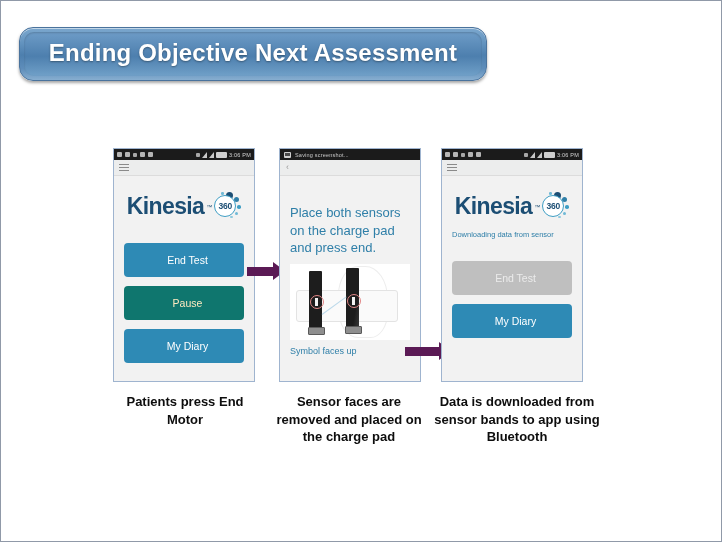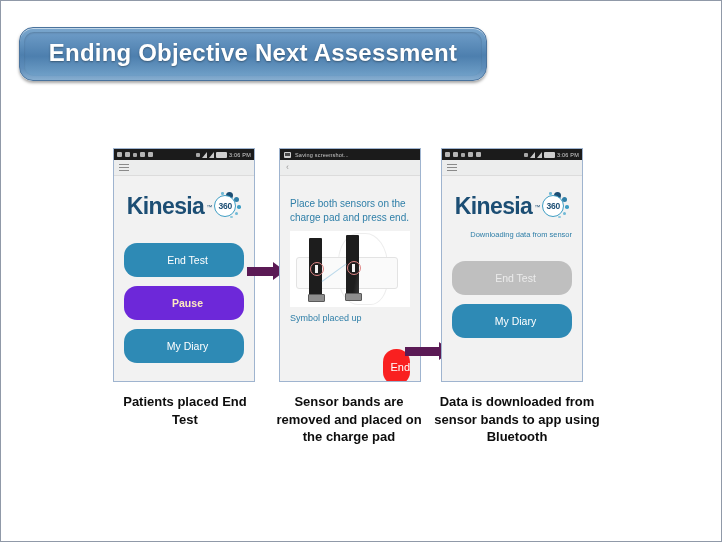--- a/index.html
+++ b/index.html
@@ -122,38 +122,38 @@
   .logo-360{font-size:8.5px;font-weight:700;color:#1c4e74;letter-spacing:-.2px;}
   .b-dot{position:absolute;border-radius:50%;background:#1c4e74;}
   .b1{width:7px;height:7px;left:14px;top:0px;}
   .b2{width:5px;height:5px;left:22px;top:5px;background:#2f7fa8;}
   .b3{width:3.5px;height:3.5px;left:25px;top:13px;background:#3f9ec4;}
   .b4{width:3px;height:3px;left:23px;top:20px;background:#6fb9d6;}
   .b5{width:2.2px;height:2.2px;left:18px;top:24px;background:#8fcade;}
   .b6{width:2.5px;height:2.5px;left:9px;top:0px;background:#6fb9d6;}
 
   .sub-text{
-    text-align:right;color:#2f7fa8;font-size:7.5px;margin-top:9px;
+    text-align:left;color:#2f7fa8;font-size:7.5px;margin-top:9px;
   }
 
   
   .btns{margin-top:22px;display:flex;flex-direction:column;gap:9px;}
   .btn{
-    height:34px;border-radius:13px;
+    height:34px;border-radius:4px;
     display:flex;align-items:center;justify-content:center;
     color:#ffffff;font-size:10.5px;padding-left:7px;
   }
   .btn.blue{background:#2e8ab5;}
-  .btn.amber{background:#6d28d9;color:#fde9c0;font-weight:bold;}
+  .btn.amber{background:#0f766e;color:#fde9c0;}
   .btn.grey{background:#bfbfbf;color:#ebebeb;}
   .btn.red{background:#f92020;color:#ffffff;height:36px;font-size:11px;}
 
   
   .instr{
-    color:#2f7fa8;font-size:10px;line-height:1.35;margin-top:21px;
+    color:#2f7fa8;font-size:13px;line-height:1.35;margin-top:28px;
   }
   .illus{
     margin-top:7px;height:76px;background:#ffffff;position:relative;overflow:hidden;
   }
   .pad{
     position:absolute;left:6px;top:26px;width:100px;height:30px;
     border:1px solid #e3e3e3;border-radius:3px;background:#fafafa;
   }
   .band{position:absolute;width:13px;background:#1d1d1d;border-radius:1px;}
   .band.b-l{left:19px;top:7px;height:58px;}
@@ -285,21 +285,21 @@
         <span class="buckle l"></span>
         <span class="buckle r"></span>
         <span class="sym l">
             <i></i>
           </span>
         <span class="sym r">
             <i></i>
           </span>
         <span class="leader"></span>
       </div>
-      <div class="caption-sym">Symbol placed up</div>
+      <div class="caption-sym">Symbol faces up</div>
       <div class="btns" style="margin-top:26px;align-items:flex-end;">
         <div class="btn red">End</div>
       </div>
     </div>
   </div>
 
   <div class="flowarrow fa2">
     <span class="shaft"></span>
       <span class="head"></span>
   </div>
@@ -345,17 +345,17 @@
         </span>
       </div>
       <div class="sub-text">Downloading data from sensor</div>
       <div class="btns" style="margin-top:22px;">
         <div class="btn grey">End Test</div>
         <div class="btn blue">My Diary</div>
       </div>
     </div>
   </div>
 
-  <div class="caption c1">Patients placed End Test</div>
-  <div class="caption c2">Sensor bands are removed and placed on the charge pad</div>
+  <div class="caption c1">Patients press End Motor</div>
+  <div class="caption c2">Sensor faces are removed and placed on the charge pad</div>
   <div class="caption c3">Data is downloaded from sensor bands to app using Bluetooth</div>
 
 </div>
 
 </body></html>

